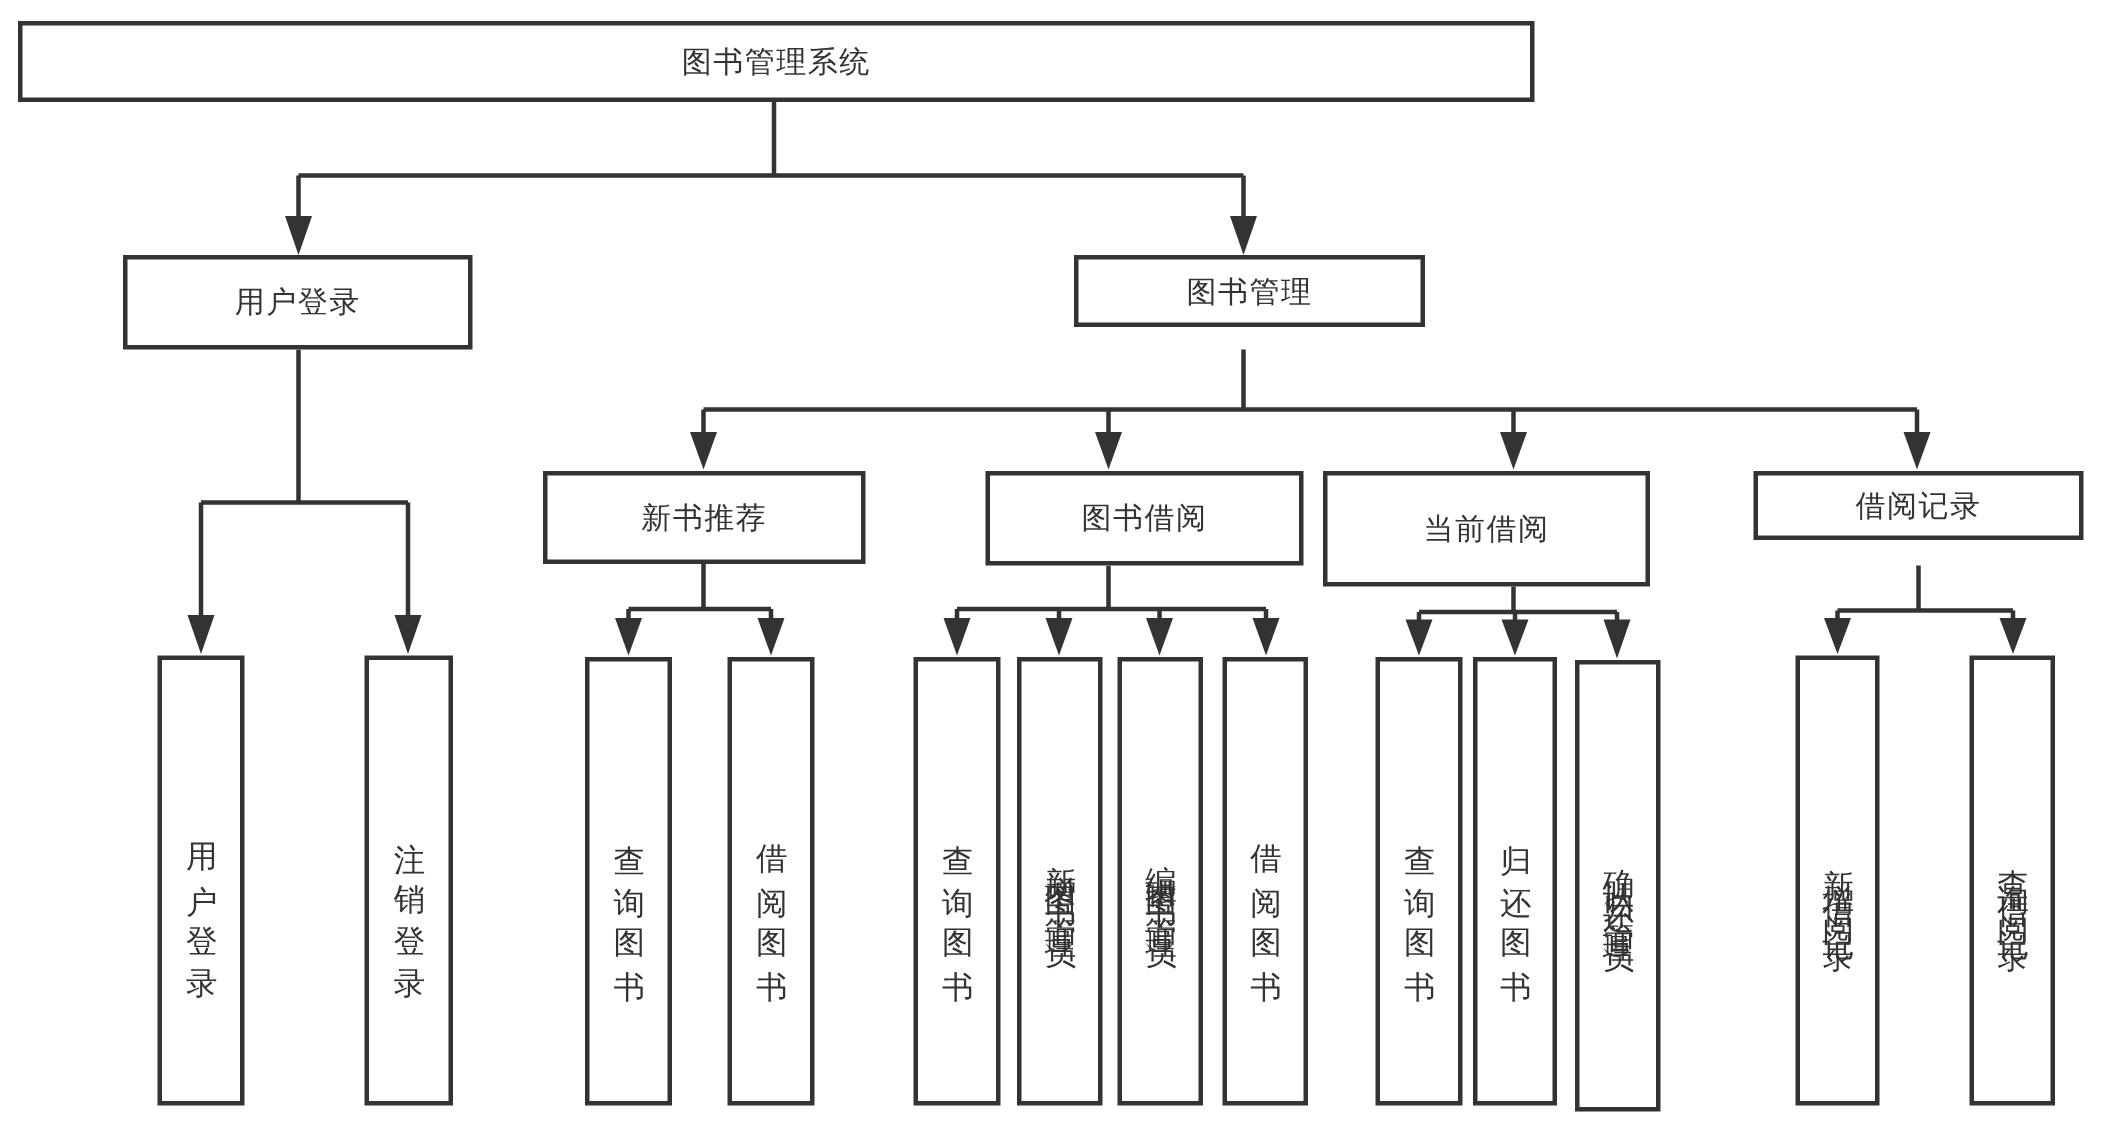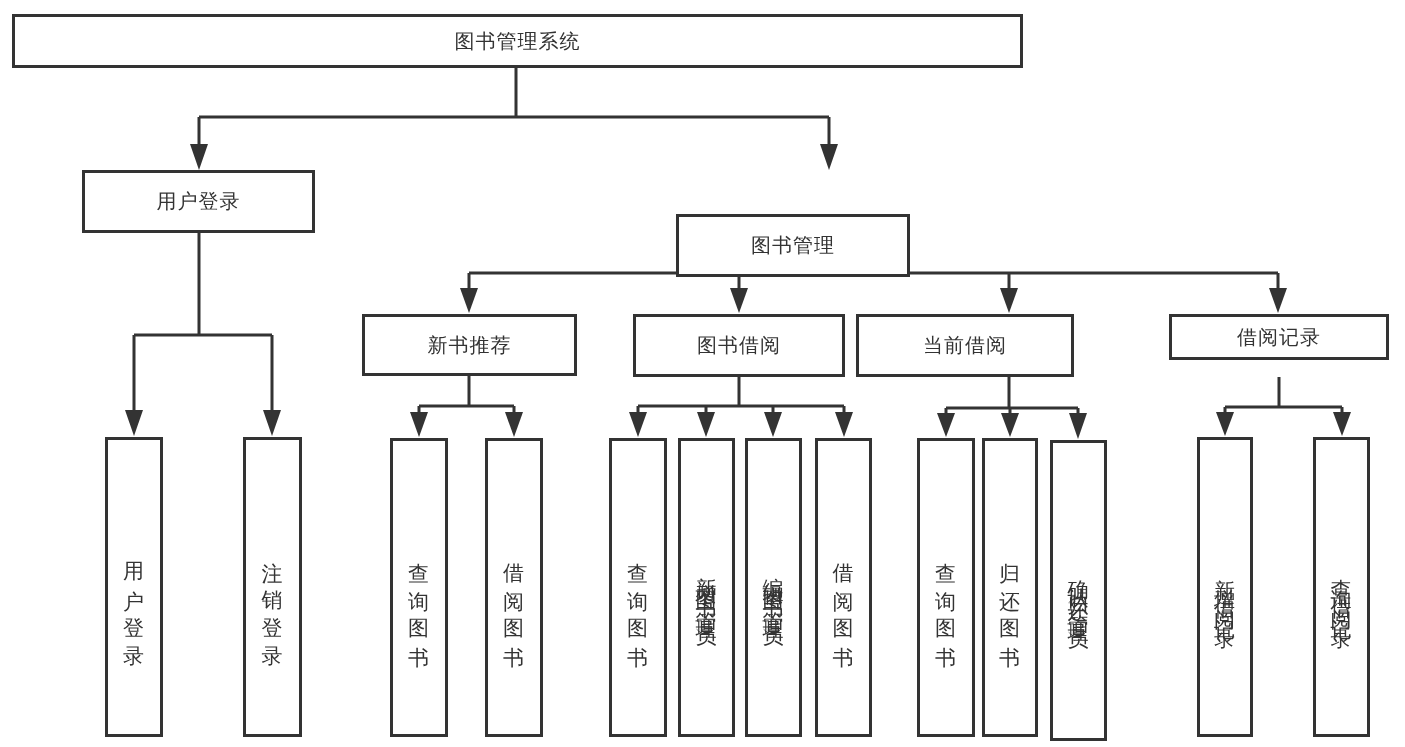--- a/index.html
+++ b/index.html
@@ -104,31 +104,31 @@
     </g>
   </svg>
 
   <div class="box h" style="left:12px; top:14px; width:1011px; height:54px;">
     <span>图书管理系统</span>
   </div>
 
   <div class="box h" style="left:82px; top:170px; width:233px; height:63px;">
     <span>用户登录</span>
   </div>
-  <div class="box h" style="left:676px; top:170px; width:234px; height:63px;margin-top:44px;">
+  <div class="box h" style="left:716px; top:170px; width:234px; height:48px;">
     <span>图书管理</span>
   </div>
 
   <div class="box h" style="left:362px; top:314px; width:215px; height:62px;">
     <span>新书推荐</span>
   </div>
-  <div class="box h" style="left:633px; top:314px; width:212px; height:63px;">
+  <div class="box h" style="left:657px; top:314px; width:212px; height:63px;">
     <span>图书借阅</span>
   </div>
-  <div class="box h" style="left:856px; top:314px; width:218px; height:63px;">
+  <div class="box h" style="left:882px; top:314px; width:218px; height:77px;">
     <span>当前借阅</span>
   </div>
   <div class="box h" style="left:1169px; top:314px; width:220px; height:46px;">
     <span>借阅记录</span>
   </div>
 
   <div class="box v v4" style="left:105px; top:437px; width:58px; height:300px;">
     <span>用户登录</span>
   </div>
   <div class="box v v4" style="left:243px; top:437px; width:59px; height:300px;">

